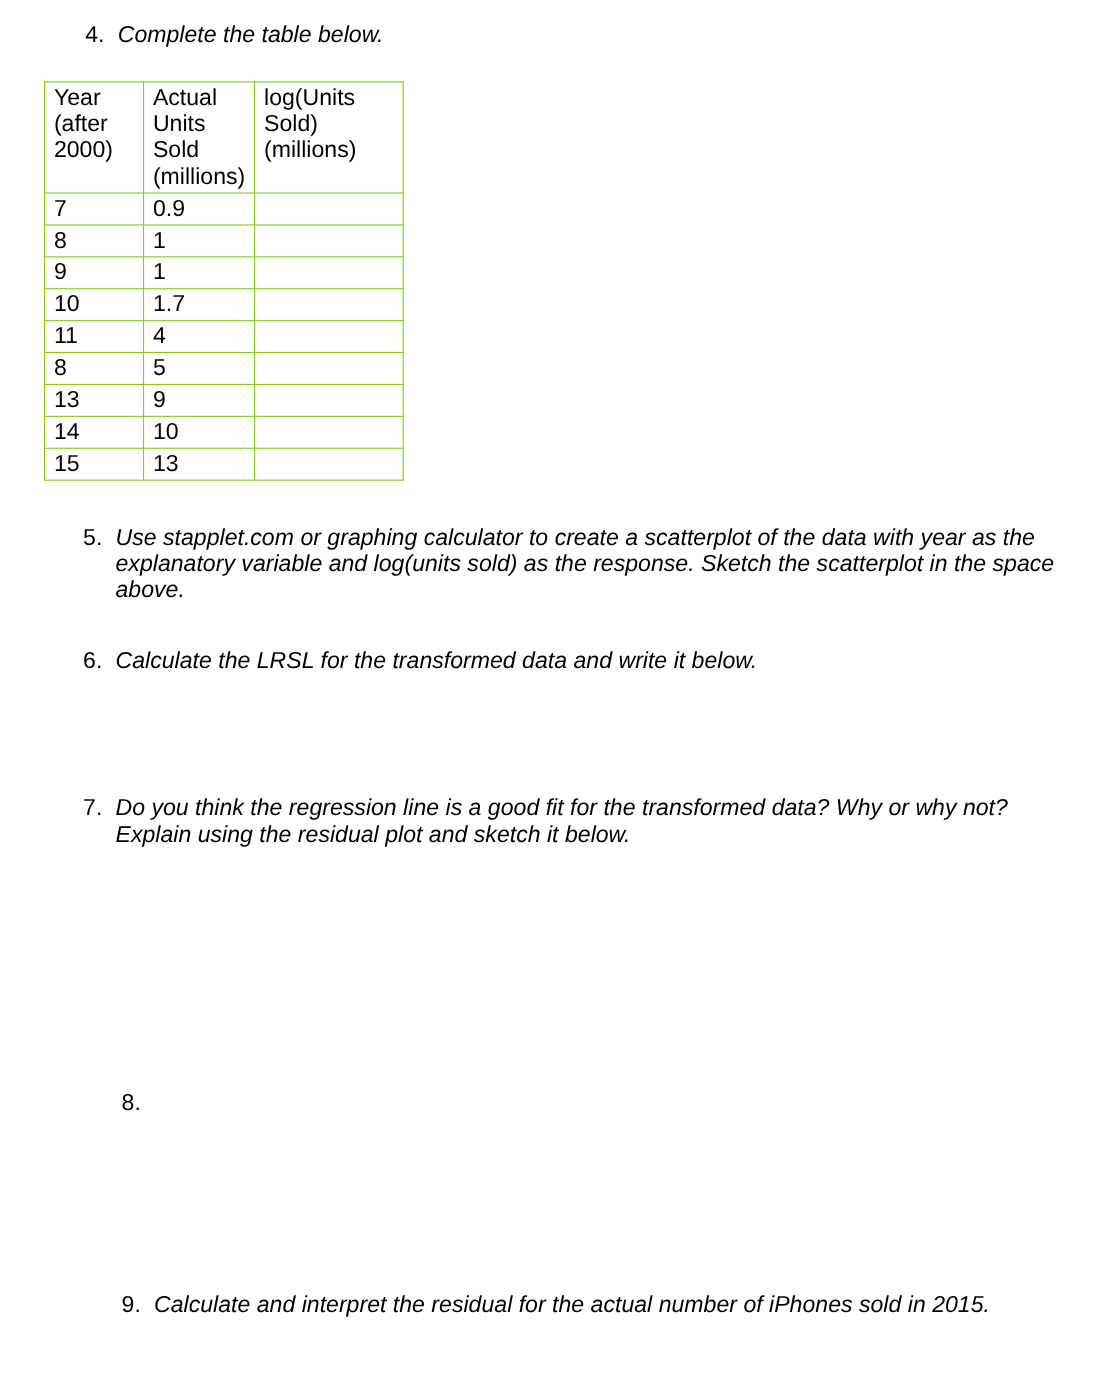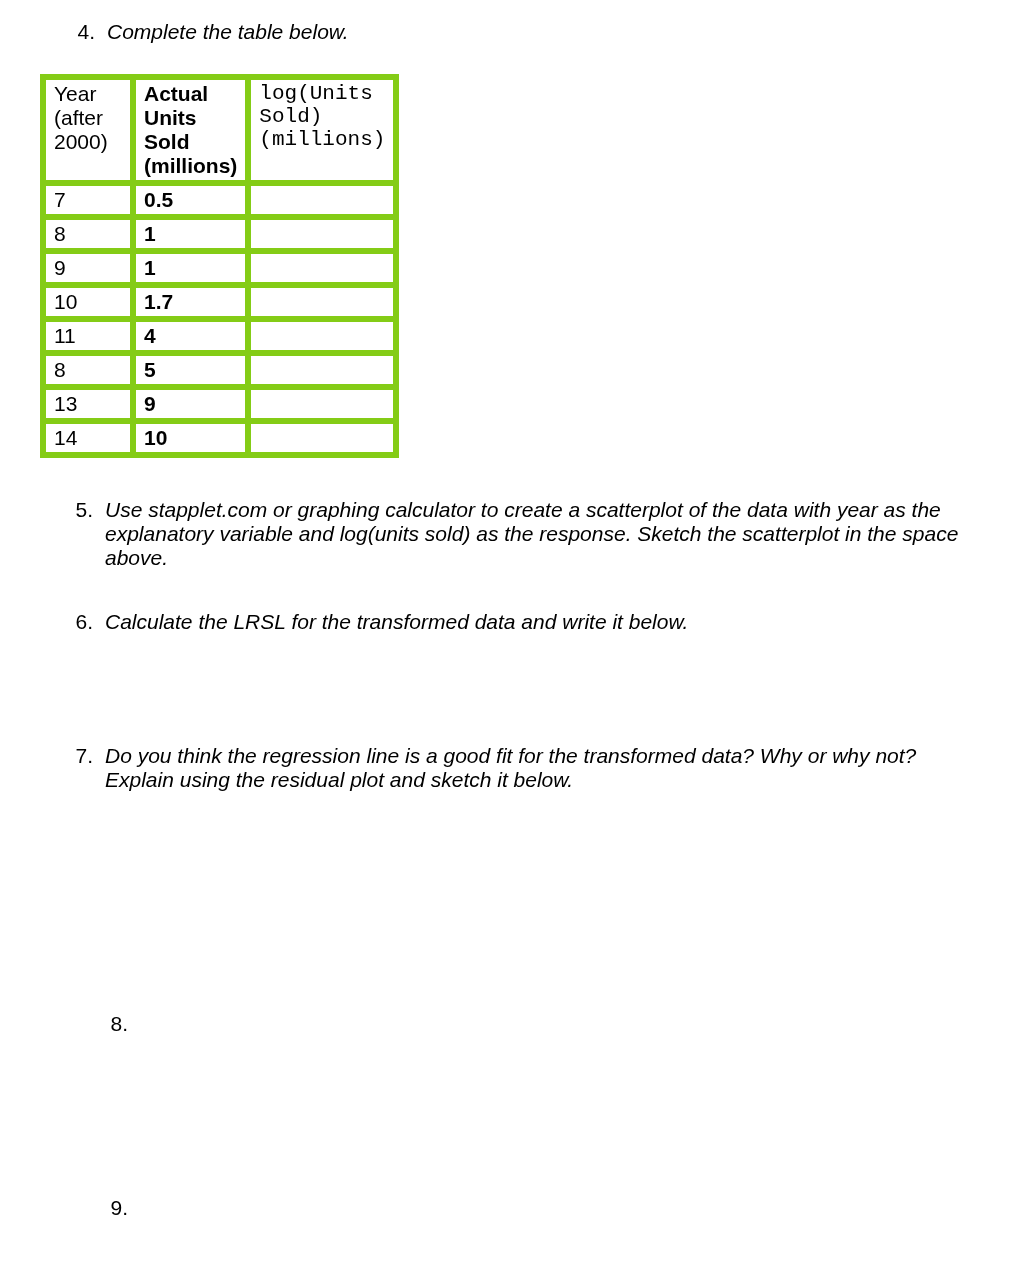--- a/index.html
+++ b/index.html
@@ -37,36 +37,34 @@
     }
     .question-8, .question-9 {
       padding-left: 55px;
     }
     table {
       border-collapse: collapse;
       margin-top: 0;
       margin-bottom: 40px;
     }
     td {
-      border: 6px solid #84cc16;
+      border: 1px solid #84cc16;
       padding: 2px 8px;
       vertical-align: top;
       text-align: left;
       font-size: 21px;
     }
     .col-year {
       width: 90px;
     }
     .col-actual {
       width: 98px;
-      font-weight: bold;
     }
     .col-log {
       width: 135px;
-      font-family: Liberation Mono, monospace;
     }
     .spacer-sm {
       height: 90px;
     }
     .spacer-md {
       height: 200px;
     }
     .spacer-lg {
       height: 140px;
     }
@@ -81,21 +79,21 @@
 
 <table>
   <tbody>
       <tr>
     <td class="col-year">Year (after 2000)</td>
     <td class="col-actual">Actual Units Sold (millions)</td>
     <td class="col-log">log(Units Sold) (millions)</td>
   </tr>
   <tr>
     <td class="col-year">7</td>
-    <td class="col-actual">0.5</td>
+    <td class="col-actual">0.9</td>
     <td class="col-log"></td>
   </tr>
   <tr>
     <td class="col-year">8</td>
     <td class="col-actual">1</td>
     <td class="col-log"></td>
   </tr>
   <tr>
     <td class="col-year">9</td>
     <td class="col-actual">1</td>
@@ -119,20 +117,25 @@
   <tr>
     <td class="col-year">13</td>
     <td class="col-actual">9</td>
     <td class="col-log"></td>
   </tr>
   <tr>
     <td class="col-year">14</td>
     <td class="col-actual">10</td>
     <td class="col-log"></td>
   </tr>
+  <tr>
+    <td class="col-year">15</td>
+    <td class="col-actual">13</td>
+    <td class="col-log"></td>
+  </tr>
 </tbody>
   </table>
 
 <div class="question question-5">
   <div class="question-number">5.</div>
   <div class="question-text">Use stapplet.com or graphing calculator to create a scatterplot of the data with year as the explanatory variable and log(units sold) as the response. Sketch the scatterplot in the space above.</div>
 </div>
 
 <div style="height:20px"></div>
 
@@ -151,13 +154,14 @@
 <div class="spacer-md"></div>
 
 <div class="question question-8">
   <div class="question-number">8.</div>
 </div>
 
 <div class="spacer-lg"></div>
 
 <div class="question question-9">
   <div class="question-number">9.</div>
+  <div class="question-text">Calculate and interpret the residual for the actual number of iPhones sold in 2015.</div>
 </div>
 
 </body></html>

